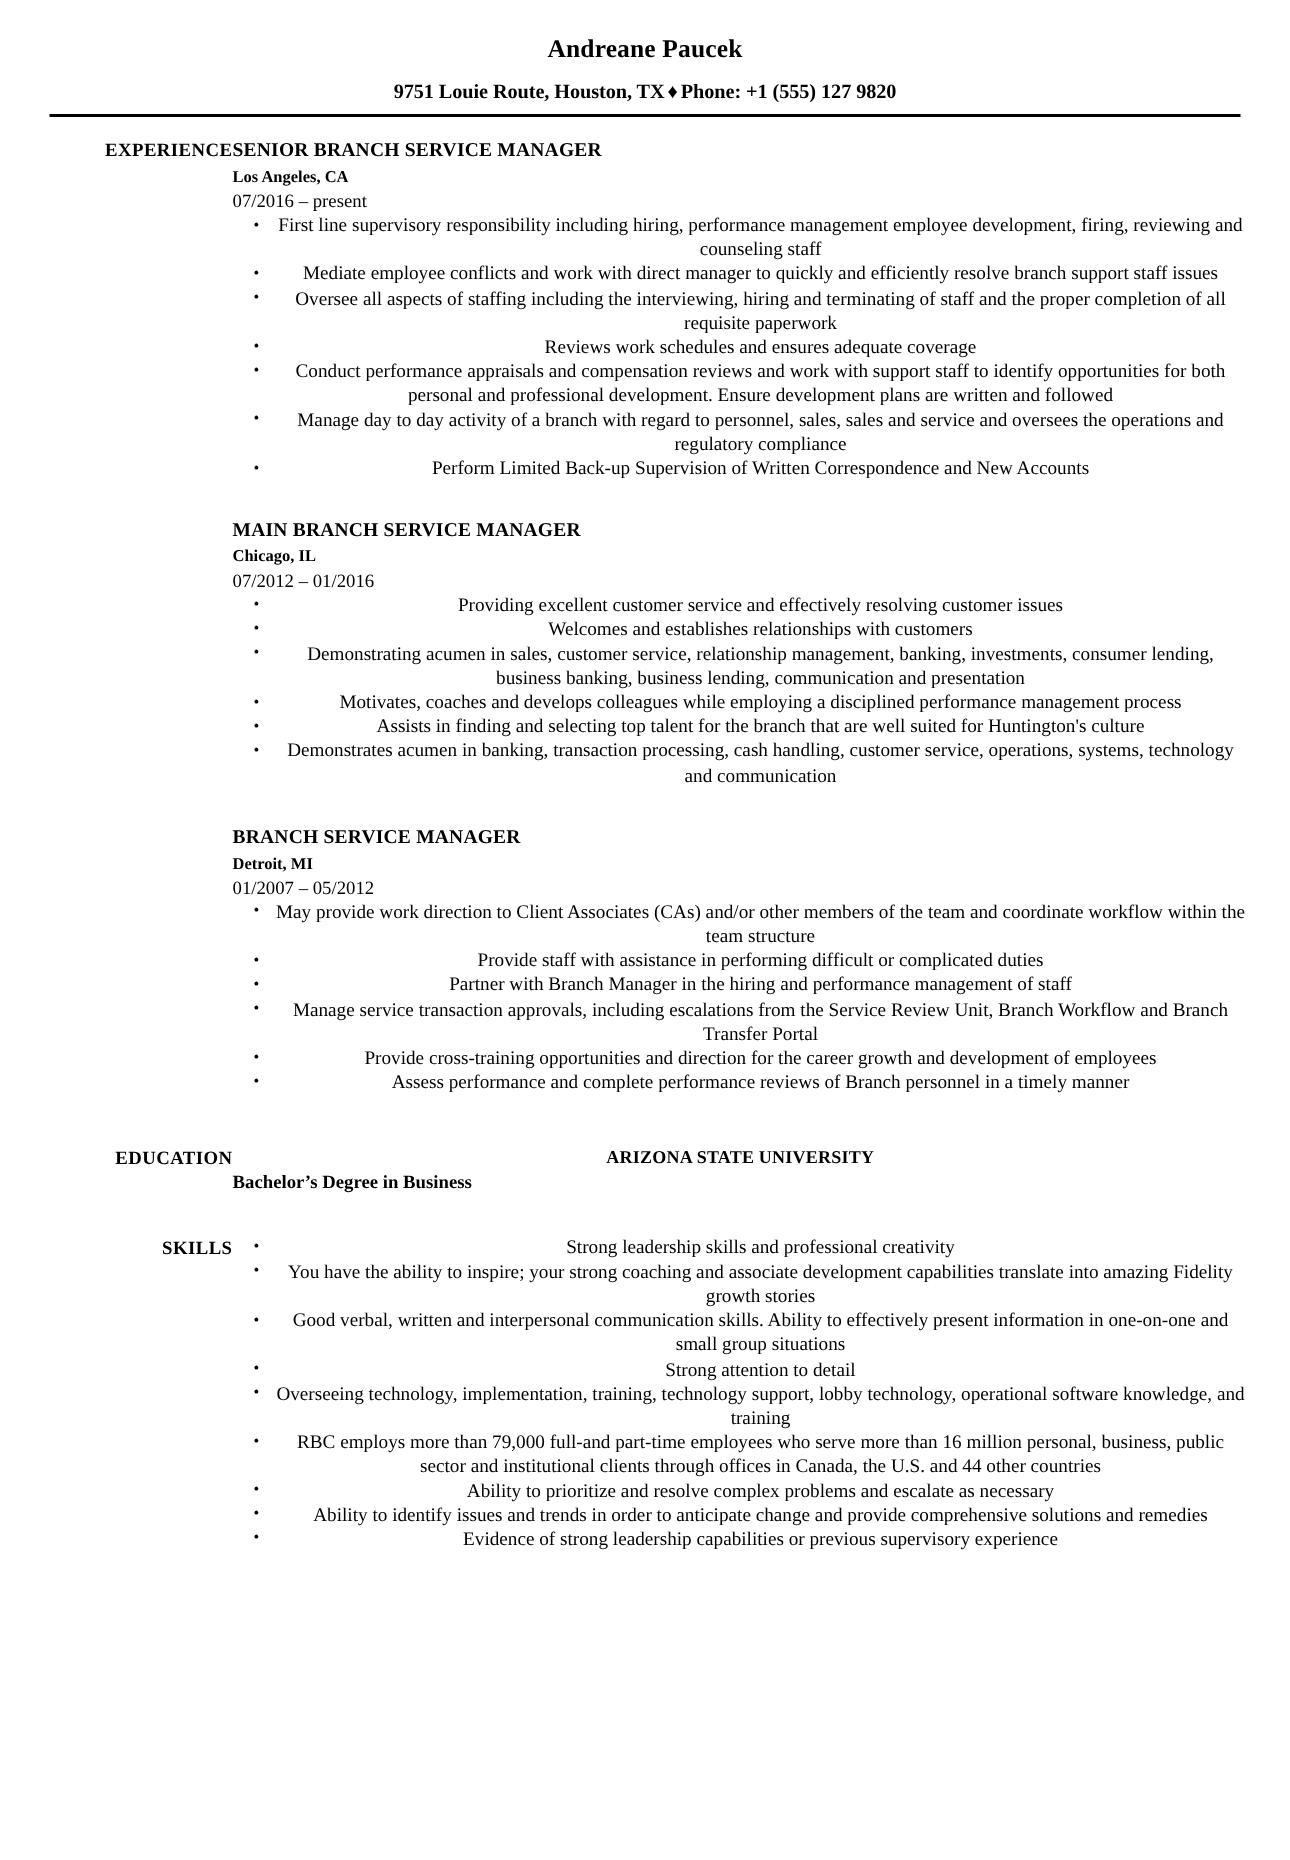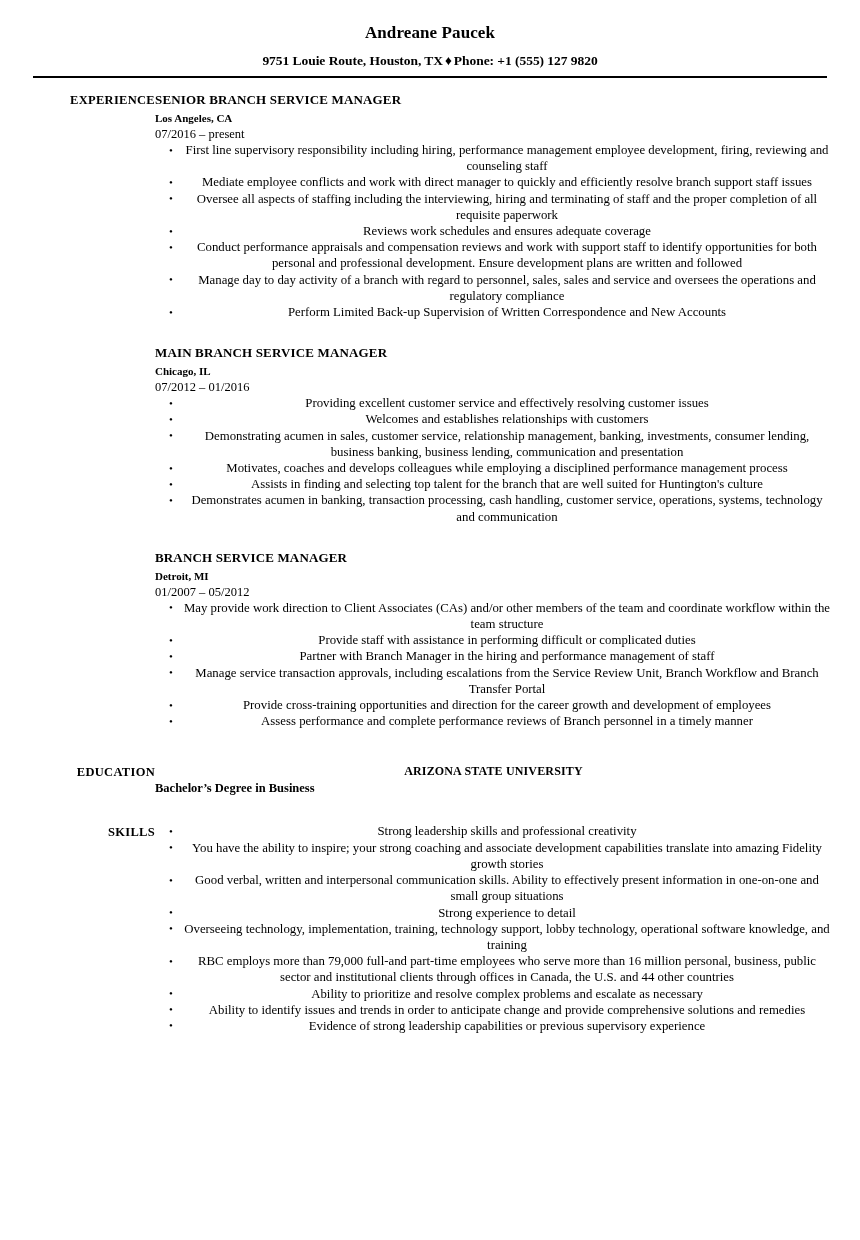--- a/index.html
+++ b/index.html
@@ -236,21 +236,21 @@
 
     <div class="gap-skills"></div>
 
     <div class="section">
       <div class="section-label">SKILLS</div>
       <div class="section-body">
         <ul class="bullets">
           <li>Strong leadership skills and professional creativity</li>
           <li>You have the ability to inspire; your strong coaching and associate development capabilities translate into amazing Fidelity growth stories</li>
           <li>Good verbal, written and interpersonal communication skills. Ability to effectively present information in one-on-one and small group situations</li>
-          <li>Strong experience to detail</li>
+          <li>Strong attention to detail</li>
           <li>Overseeing technology, implementation, training, technology support, lobby technology, operational software knowledge, and training</li>
           <li>RBC employs more than 79,000 full-and part-time employees who serve more than 16 million personal, business, public sector and institutional clients through offices in Canada, the U.S. and 44 other countries</li>
           <li>Ability to prioritize and resolve complex problems and escalate as necessary</li>
           <li>Ability to identify issues and trends in order to anticipate change and provide comprehensive solutions and remedies</li>
           <li>Evidence of strong leadership capabilities or previous supervisory experience</li>
         </ul>
       </div>
     </div>
 
   </div>

